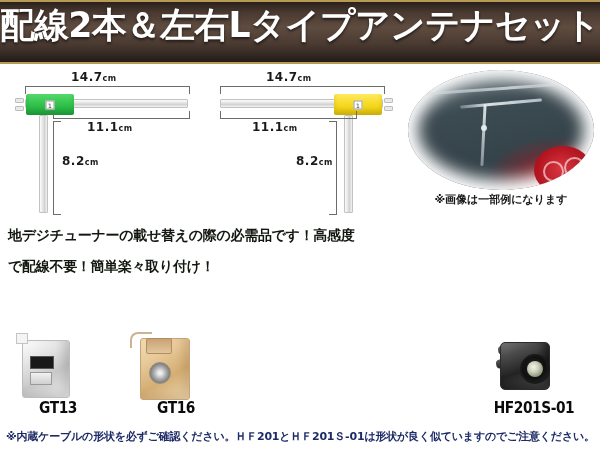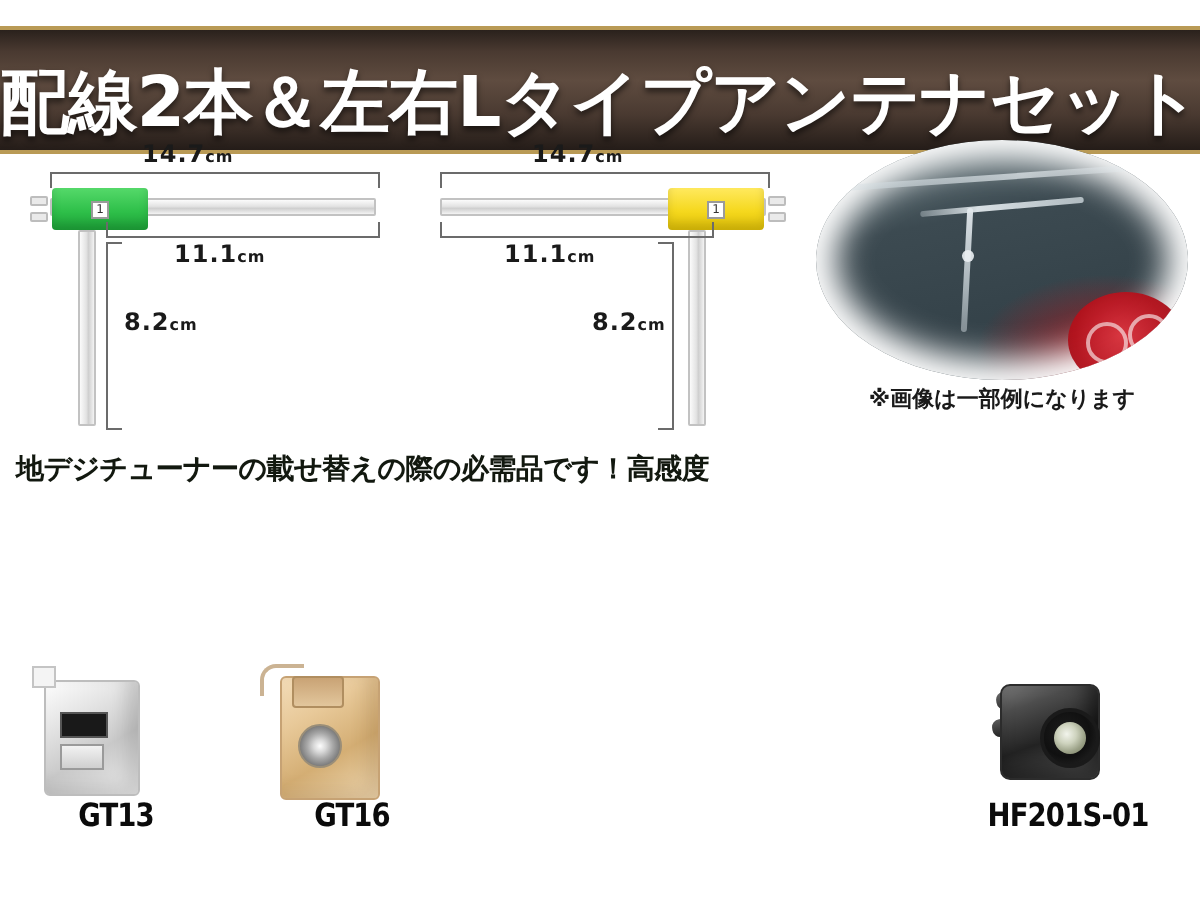--- a/index.html
+++ b/index.html
@@ -6,26 +6,26 @@
   body{
     width:600px;height:450px;overflow:hidden;
     background:#ffffff;
     font-family:"DejaVu Sans","Liberation Sans",sans-serif;
     position:relative;
   }
   .page{position:relative;width:600px;height:450px;background:#fff;}
 
   
   .banner{
-    position:absolute;left:0;top:13px;width:600px;height:64px;
+    position:absolute;left:0;top:0;width:600px;height:64px;
     background:linear-gradient(180deg,#2a211c 0%,#4a3a31 18%,#5f4c40 42%,#4a3a31 70%,#241c18 100%);
     border-top:2px solid #b99a55;
     border-bottom:2px solid #b99a55;
     box-sizing:border-box;
-    display:flex;align-items:flex-end;justify-content:center;
+    display:flex;align-items:flex-start;justify-content:center;
     overflow:hidden;
   }
   .banner-title{
     color:#ffffff;
     font-size:35px;
     font-weight:bold;
     letter-spacing:-0.5px;
     white-space:nowrap;
     text-shadow:0 2px 3px rgba(0,0,0,.6);
     transform:scaleX(0.99);
@@ -250,20 +250,21 @@
       <div class="film-photo-h"></div>
       <div class="film-photo-v"></div>
       <div class="film-photo-dot"></div>
       <div class="reel"></div>
     </div>
   </div>
   <div class="photo-caption">※画像は一部例になります</div>
 
   <div class="copy">
     <div>地デジチューナーの載せ替えの際の必需品です！高感度</div>
+    <div>で配線不要！簡単楽々取り付け！</div>
   </div>
 
   <div class="connectors">
 
     <div class="conn gt13" style="left:8px;">
       <div class="conn-img">
         <div class="cbody"></div>
         <div class="nub"></div>
         <div class="port"></div>
         <div class="port2"></div>
@@ -289,14 +290,15 @@
         <div class="tailB"></div>
         <div class="cbody"></div>
         <div class="ring">
             <div class="pin"></div>
           </div>
       </div>
       <div class="conn-label">HF201S-01</div>
     </div>
   </div>
 
+  <div class="footnote">※内蔵ケーブルの形状を必ずご確認ください。ＨＦ201とＨＦ201Ｓ-01は形状が良く似ていますのでご注意ください。</div>
 
 </div>
 
 </body></html>

